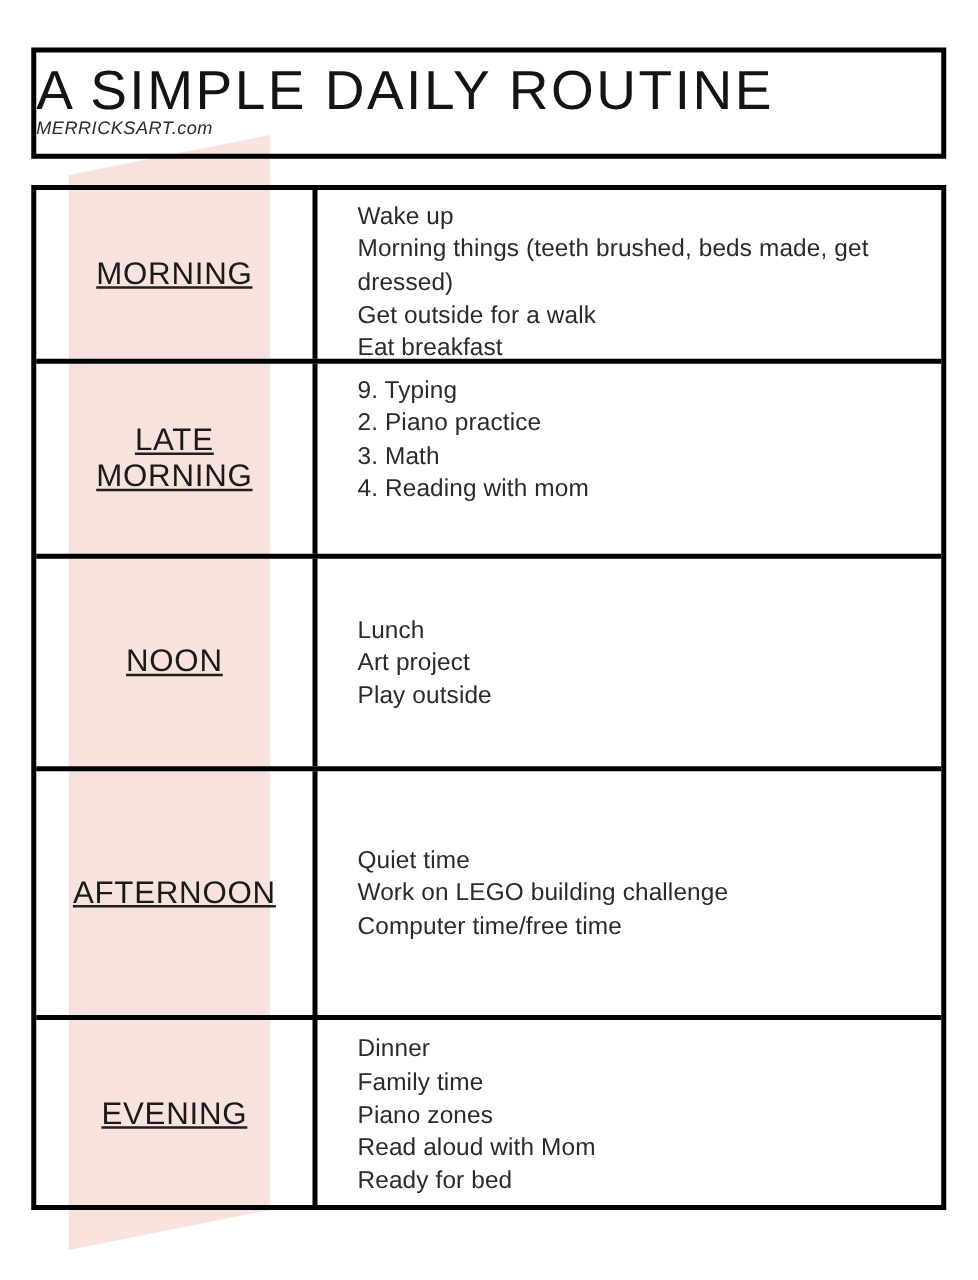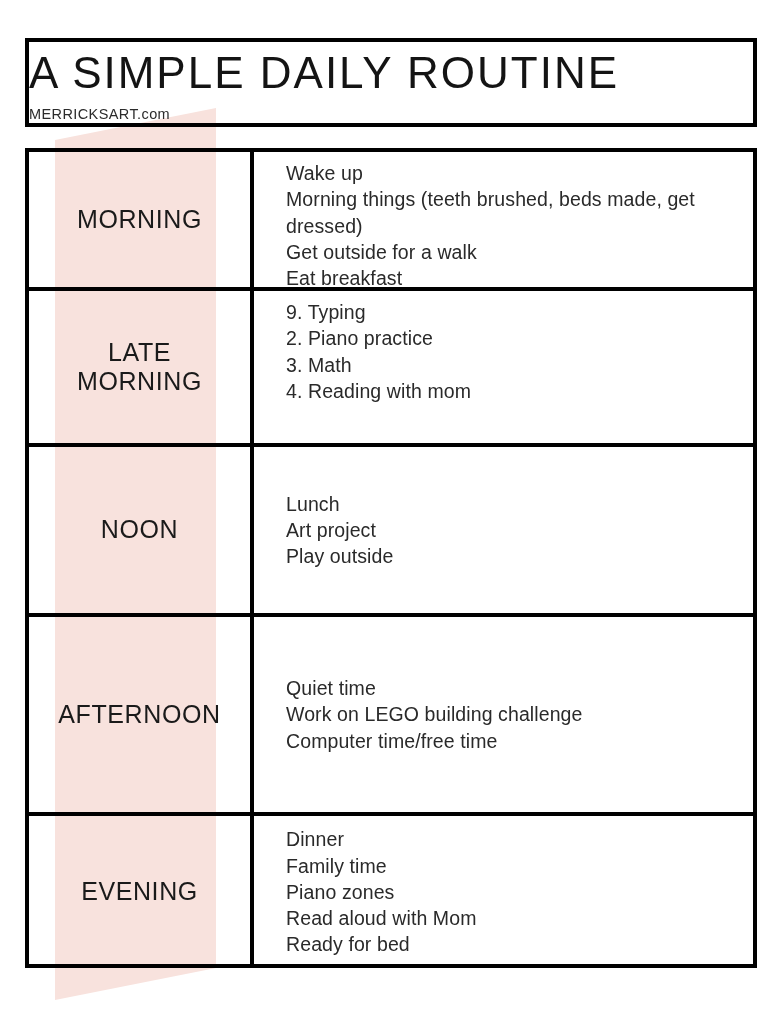--- a/index.html
+++ b/index.html
@@ -54,24 +54,24 @@
     letter-spacing: 2.0px;
     font-weight: 300;
     line-height: 1;
     margin-top: 9px;
     color: #141414;
     white-space: nowrap;
   }
   .subtitle {
     font-size: 14.5px;
     letter-spacing: 0.4px;
-    margin-top: 11px;
     color: #2b2b2b;
     font-weight: 400;
     white-space: nowrap;
+    font-style: italic;
   }
 
   
   .table {
     position: absolute;
     left: 25px;
     top: 148px;
     width: 732px;
     height: 820px;
     border: 4px solid #000000;
@@ -96,20 +96,21 @@
     z-index: 3;
   }
   .col-label {
     width: 221px;
     flex: 0 0 221px;
     display: flex;
     align-items: center;
     justify-content: center;
     box-sizing: border-box;
     position: relative;
+    text-decoration: underline;
   }
   .col-divider {
     width: 4px;
     flex: 0 0 4px;
     background: #000000;
   }
   .col-items {
     flex: 1 1 auto;
     box-sizing: border-box;
     padding-left: 32px;

